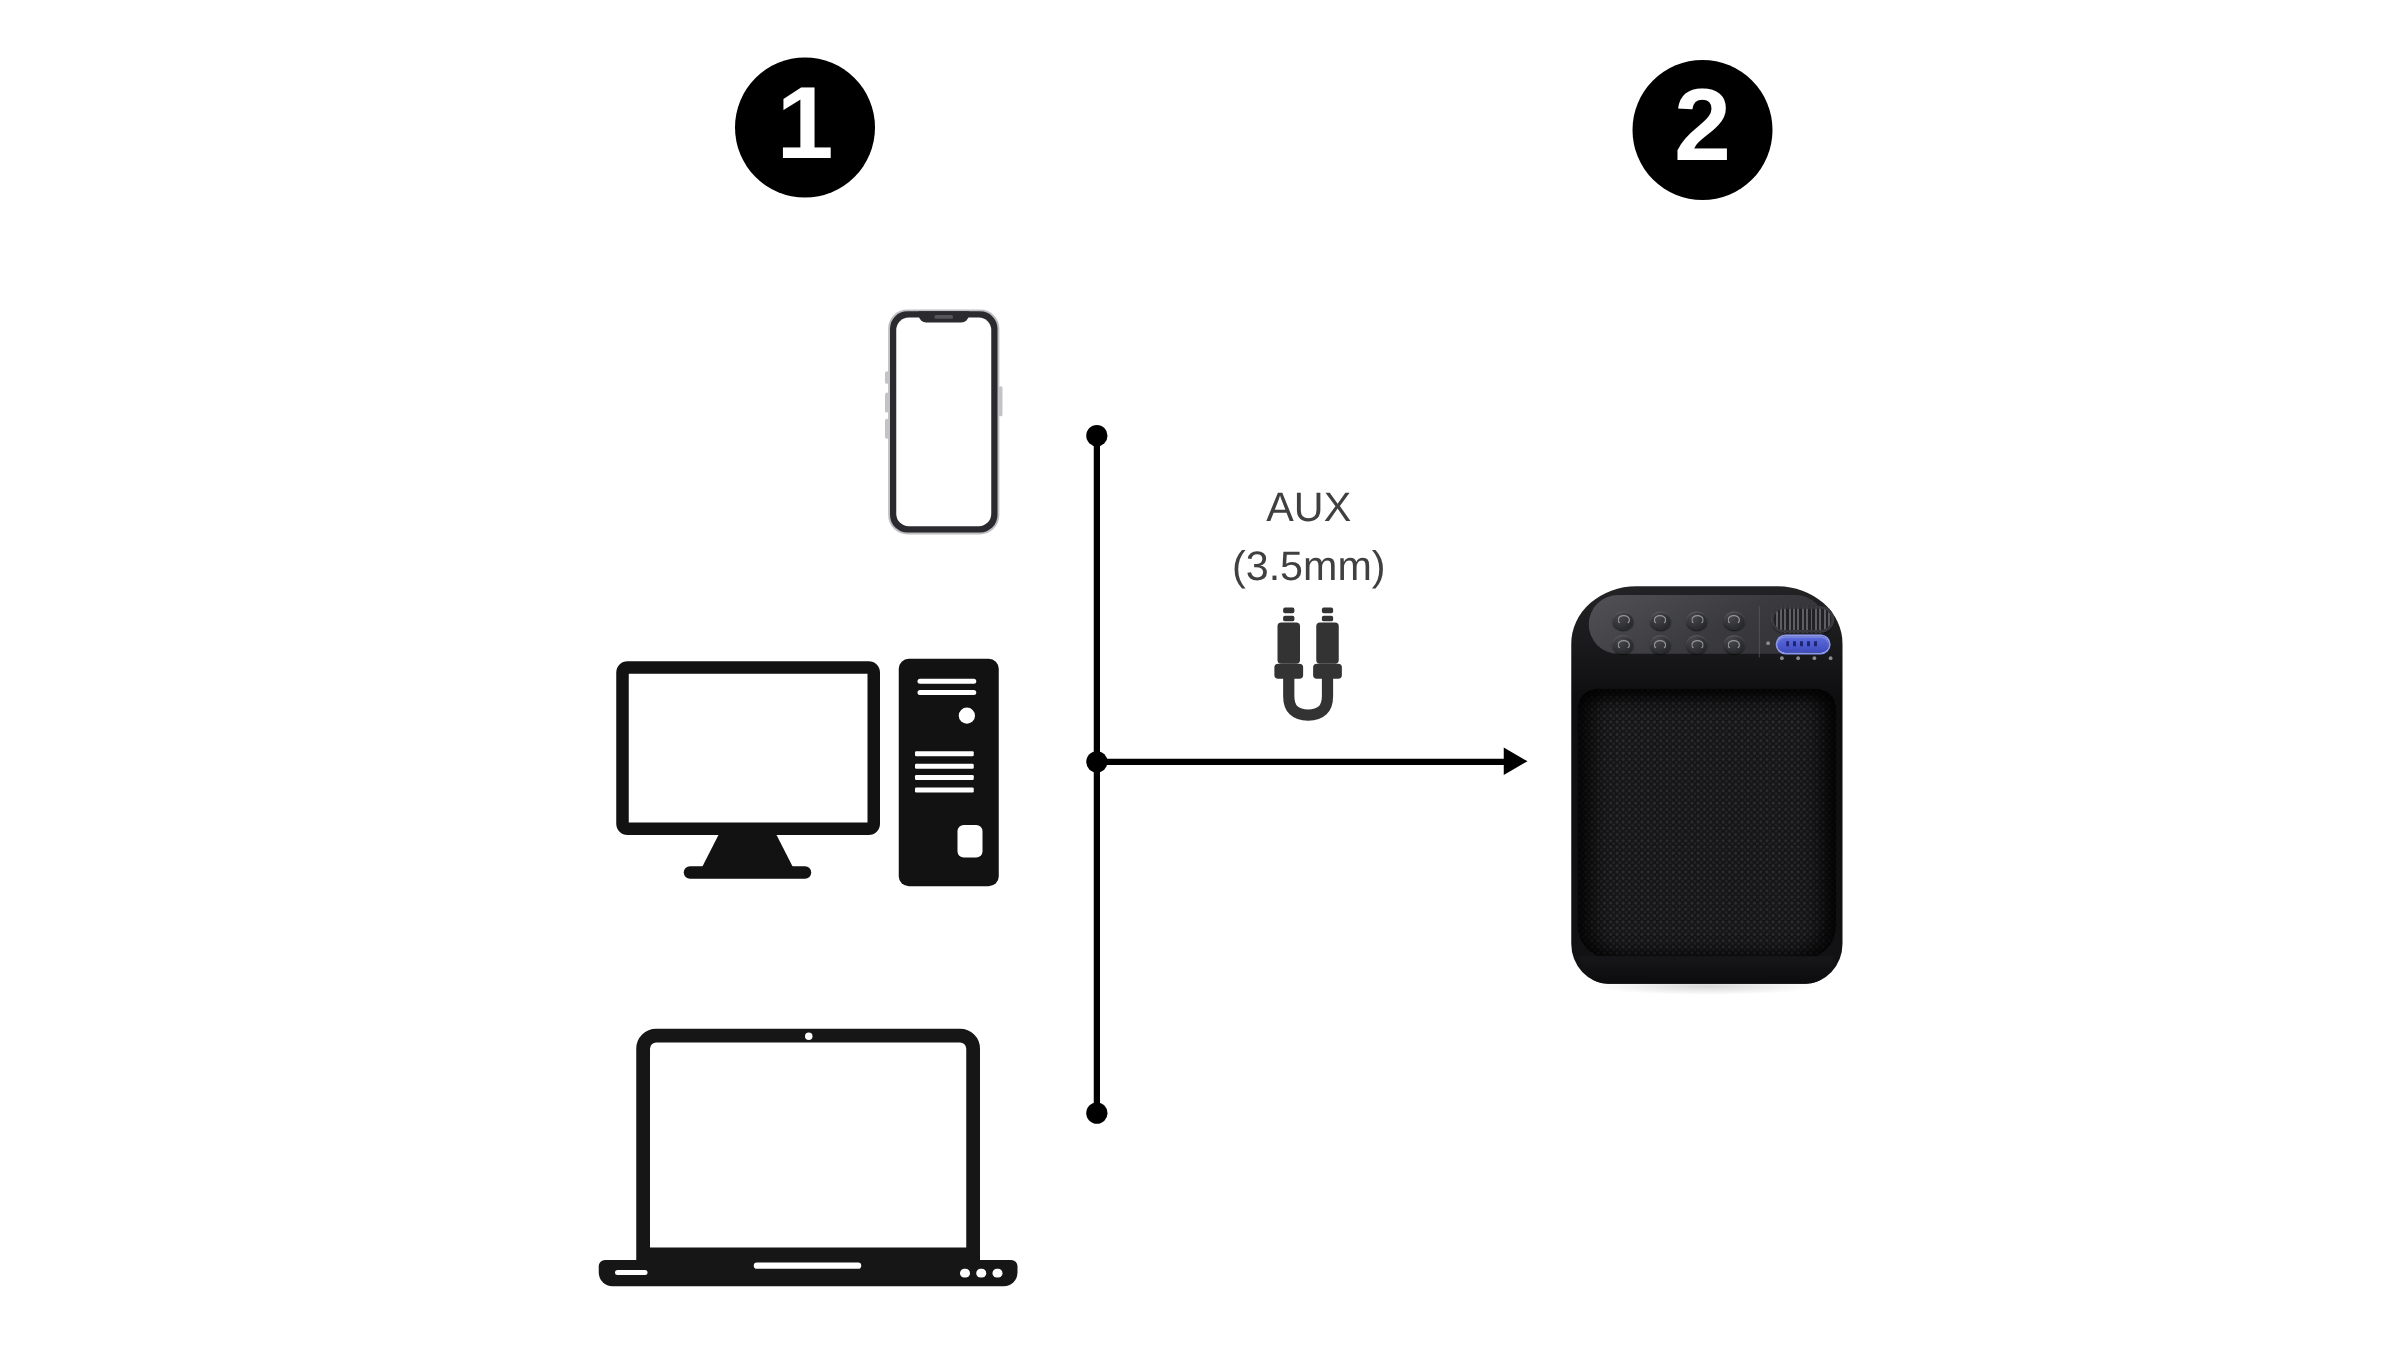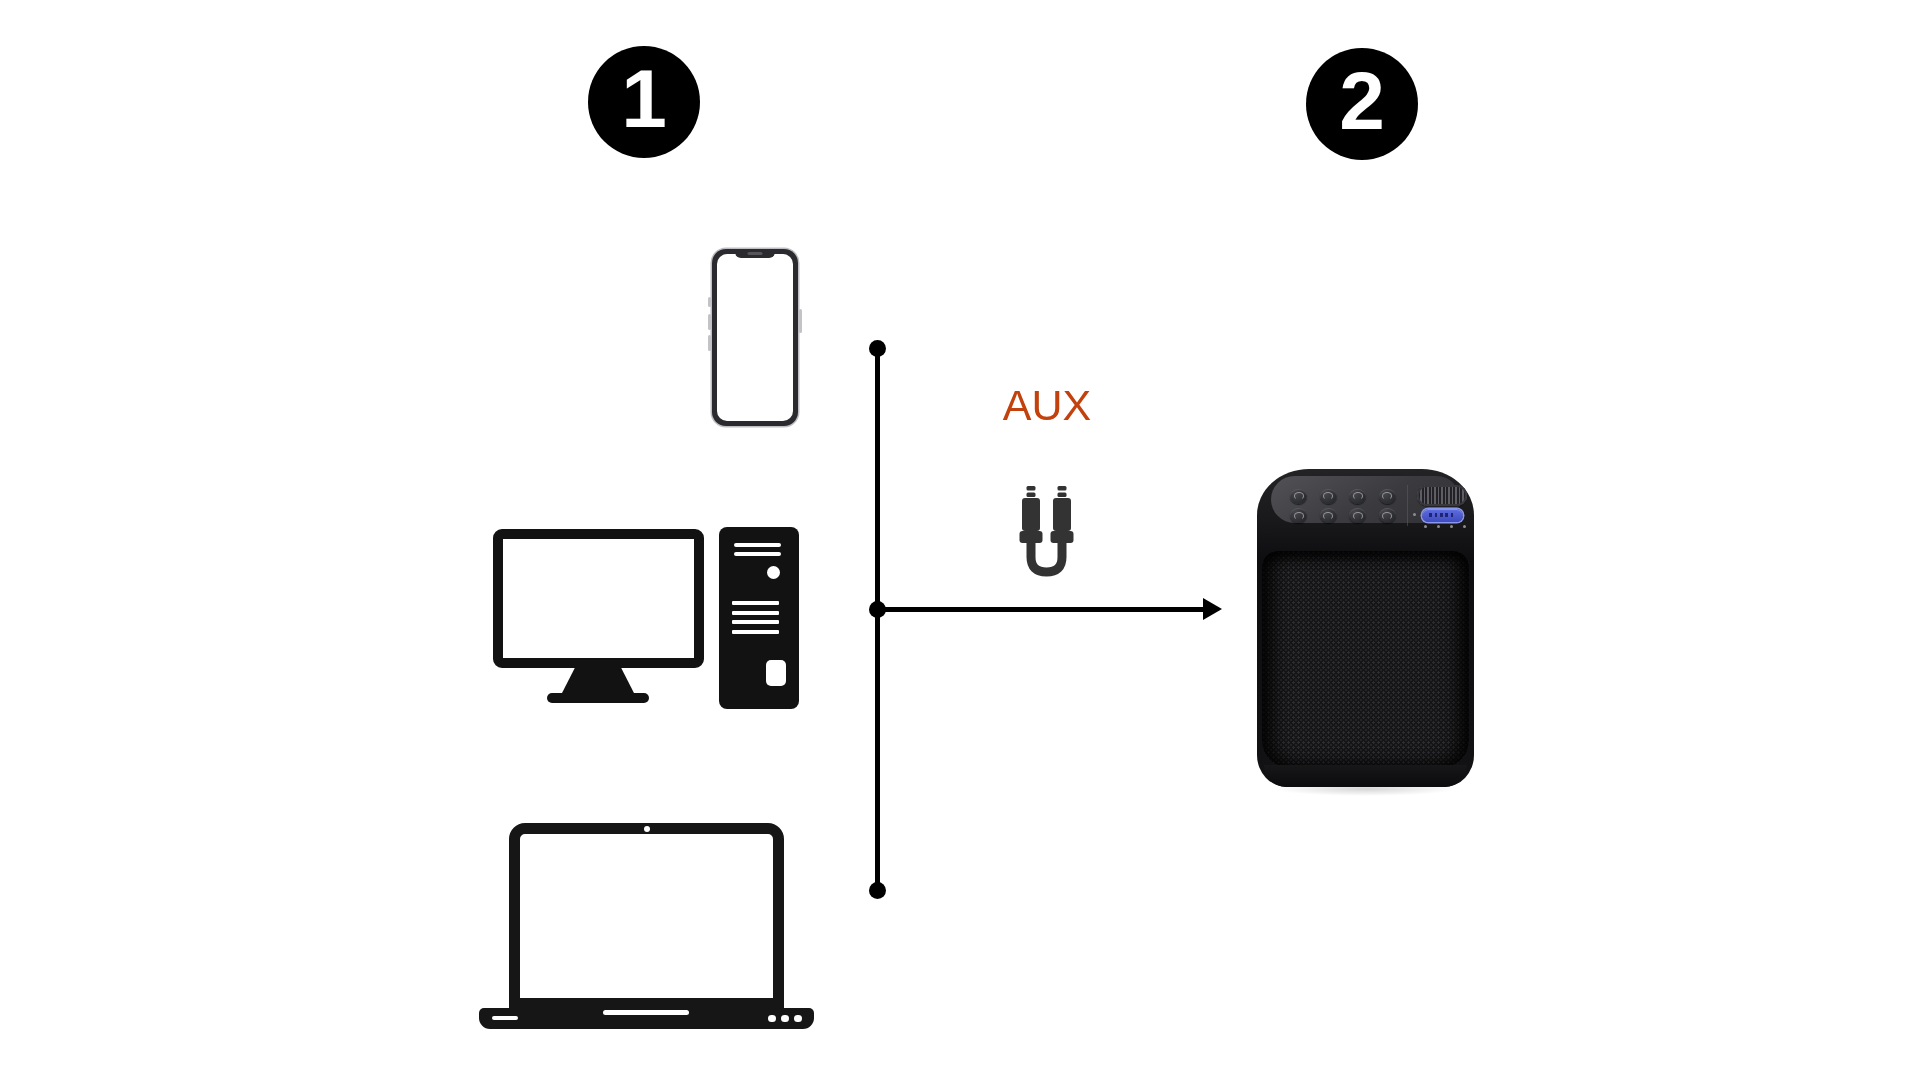--- a/index.html
+++ b/index.html
@@ -69,21 +69,21 @@
   .vline { position:absolute; left:875px; top:348px; width:5px; height:542px; background:#000; }
   .hline { position:absolute; left:877px; top:607px; width:328px; height:5px; background:#000; }
   .cdot { position:absolute; width:17px; height:17px; background:#000; border-radius:50%; }
   .cd-top { left:869px; top:340px; } .cd-mid { left:869px; top:601px; } .cd-bot { left:869px; top:882px; }
   .arrowhead { position:absolute; left:1203px; top:598px; width:0; height:0;
     border-top:11px solid transparent; border-bottom:11px solid transparent;
     border-left:19px solid #000; }
 
   
   .aux-label { position:absolute; left:927px; top:382px; width:240px; text-align:center;
-    color:#c2410c; font-size:43px; line-height:47px; }
+    color:#404040; font-size:33px; line-height:47px; }
   .cable-svg { position:absolute; left:1018px; top:485px; }
 
   
   .speaker { position:absolute; left:1257px; top:469px; width:217px; height:318px; }
   .sp-shadow { position:absolute; left:18px; bottom:-9px; width:181px; height:14px;
     background:radial-gradient(ellipse at center, rgba(0,0,0,.16), rgba(0,0,0,0) 70%); }
   .sp-shell { position:absolute; inset:0;
     background:linear-gradient(180deg,#232325 0%, #19191b 16%, #0e0e10 28%, #121214 100%);
     border-radius:52px 52px 30px 30px / 46px 46px 32px 32px; }
   .sp-cap { position:absolute; left:14px; top:7px; width:189px; height:47px; border-radius:24px;
@@ -174,20 +174,21 @@
 
   <div class="vline"></div>
   <div class="cdot cd-top"></div>
   <div class="cdot cd-mid"></div>
   <div class="cdot cd-bot"></div>
   <div class="hline"></div>
   <div class="arrowhead"></div>
 
   <div class="aux-label">
     <div>AUX</div>
+    <div>(3.5mm)</div>
   </div>
 
   <svg class="cable-svg" width="56" height="96" viewBox="0 0 56 96" fill="#333333" xmlns="http://www.w3.org/2000/svg">
 
     <rect x="8.5" y="1" width="9" height="4.5" rx="1.5"></rect>
     <rect x="8.5" y="7.5" width="9" height="4.5" rx="1.5"></rect>
     <rect x="4" y="13" width="18" height="33" rx="3"></rect>
     <rect x="1.5" y="46" width="23" height="12" rx="3"></rect>
 
     <rect x="39.5" y="1" width="9" height="4.5" rx="1.5"></rect>

